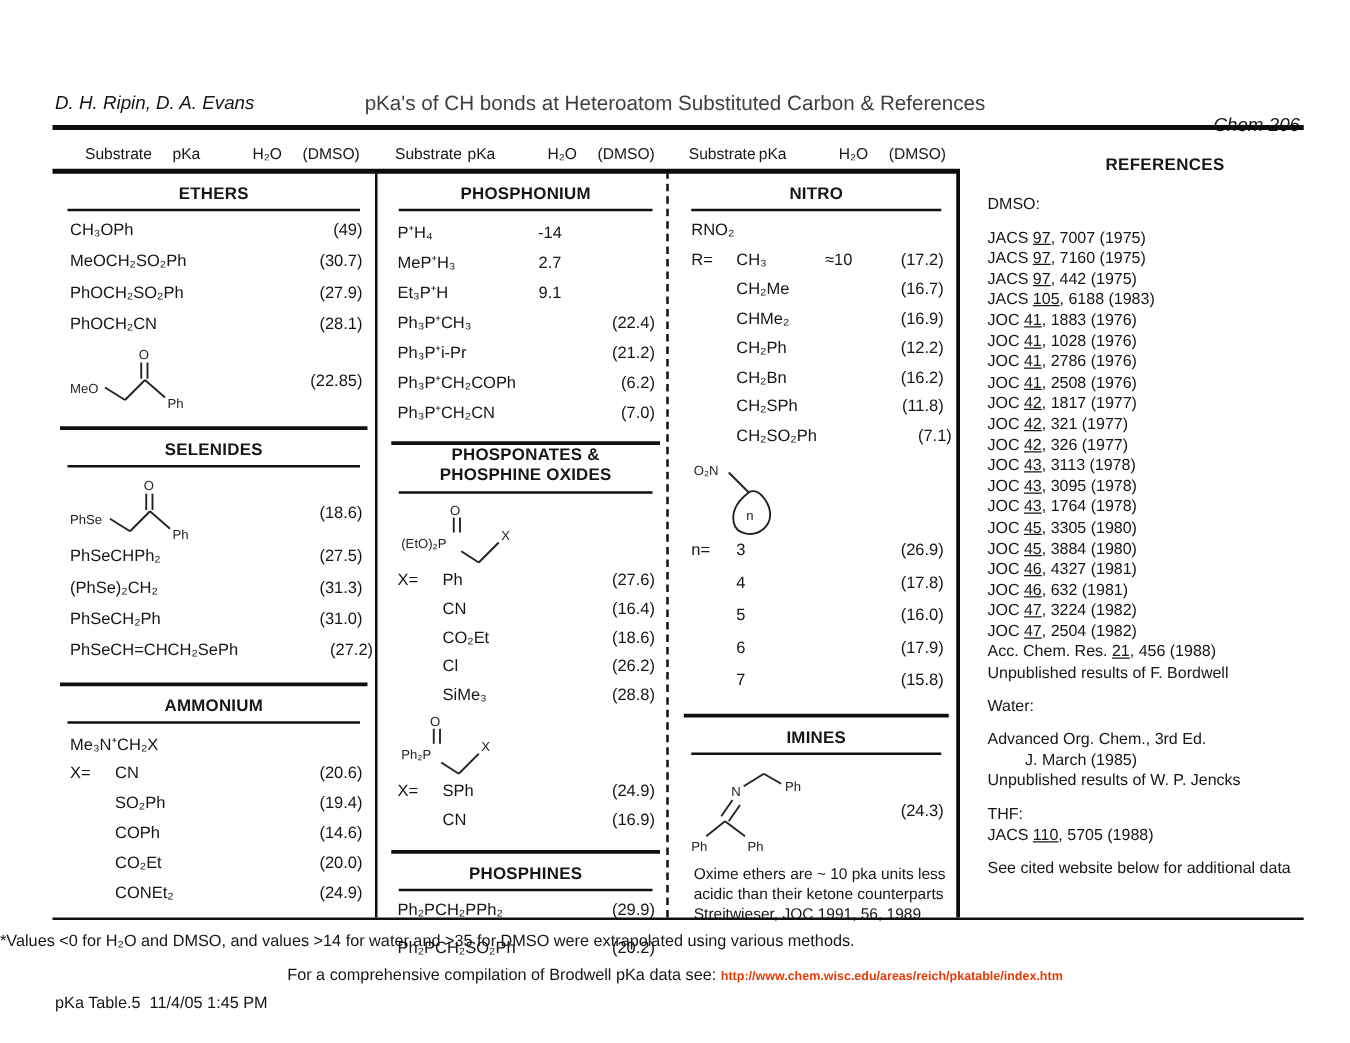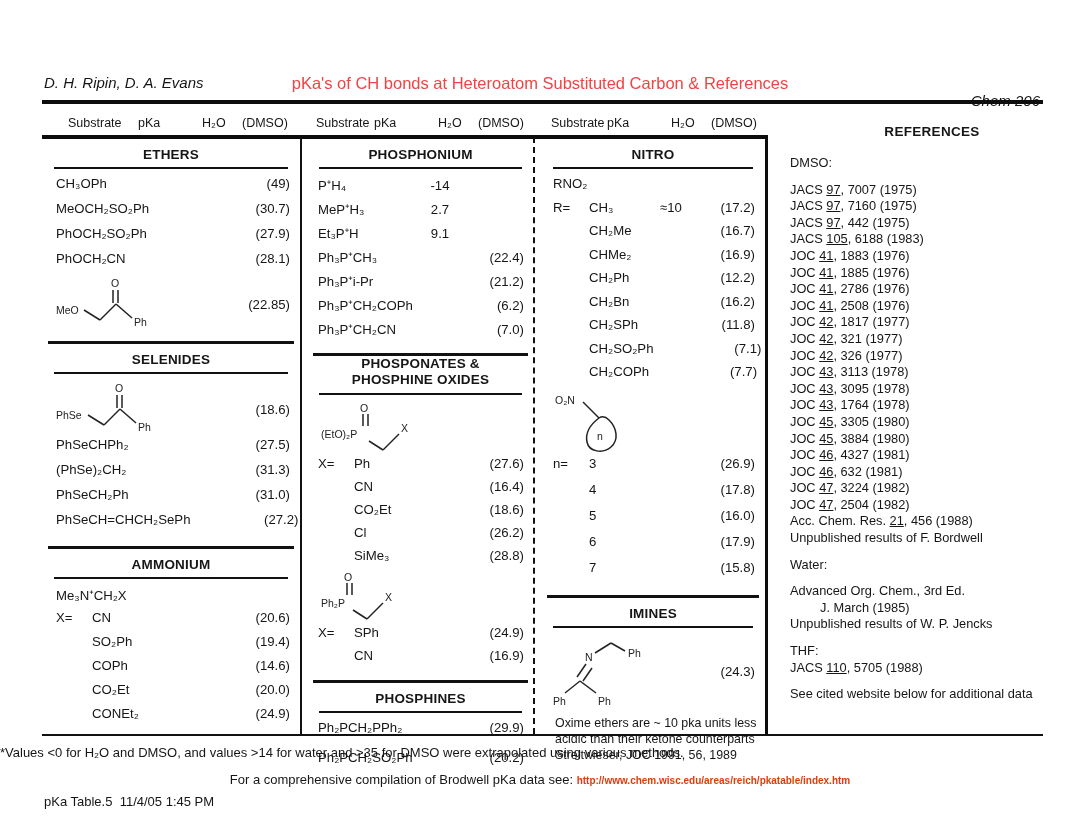--- a/index.html
+++ b/index.html
@@ -68,21 +68,21 @@
   .rule-bottom{left:42px;top:710px;width:1001px;height:2px;background:#111;}
   .footnote{left:0;right:0;top:721px;text-align:left;font-size:13px;}
   .compile{left:0;right:0;top:748px;text-align:center;font-size:13px;}
   .link{font-weight:bold;font-size:10px;cursor:pointer;}
   .stamp{left:44px;top:770px;font-size:13px;white-space:pre;}
 </style>
 </head>
 <body>
 
 <div class="abs authors">D. H. Ripin, D. A. Evans</div>
-<div class="abs title" style="color: #ef4444;">pKa's of CH bonds at Heteroatom Substituted Carbon &amp; References</div>
+<div class="abs title" style="color: #404040;">pKa's of CH bonds at Heteroatom Substituted Carbon &amp; References</div>
 <div class="abs course">Chem 206</div>
 <div class="abs rule-top"></div>
 
 <div class="abs colhead" style="left:42px;width:256px;">
   <span class="ch-sub" style="padding-left:26px;">Substrate</span>
   <span class="ch-pka">pKa</span>
   <span class="ch-h2o">H₂O</span>
   <span class="ch-dmso">(DMSO)</span>
 </div>
 <div class="abs colhead" style="left:308px;width:226px;">
@@ -465,26 +465,20 @@
           <span class="dmso">(11.8)</span>
         </div>
 
         <div class="row ind">
           <span class="pre"></span>
           <span class="f">CH₂SO₂Ph</span>
           <span class="h2o"></span>
           <span class="dmso">(7.1)</span>
         </div>
 
-        <div class="row ind">
-          <span class="pre"></span>
-          <span class="f">CH₂COPh</span>
-          <span class="h2o"></span>
-          <span class="dmso">(7.7)</span>
-        </div>
       </div>
     <div class="struct">
       <svg width="120" height="64" viewBox="0 0 120 64">
         <text x="2" y="14">O₂N</text>
         <line x1="30" y1="12" x2="46" y2="28"></line>
         <path d="M46,28 C38,34 32,42 34,52 C36,62 50,64 58,57 C66,50 64,38 56,30 C53,27 49,26 46,28 Z"></path>
         <text x="44" y="50">n</text>
       </svg>
     </div>
     <div class="rows-n">
@@ -576,21 +570,21 @@
 
       <div class="ref-line">
         <span>JACS </span><span class="u">105</span><span>, 6188 (1983)</span>
       </div>
 
       <div class="ref-line">
         <span>JOC </span><span class="u">41</span><span>, 1883 (1976)</span>
       </div>
 
       <div class="ref-line">
-        <span>JOC </span><span class="u">41</span><span>, 1885 (1976)</span>
+        <span>JOC </span><span class="u">41</span><span>, 1028 (1976)</span>
       </div>
 
       <div class="ref-line">
         <span>JOC </span><span class="u">41</span><span>, 2786 (1976)</span>
       </div>
 
       <div class="ref-line">
         <span>JOC </span><span class="u">41</span><span>, 2508 (1976)</span>
       </div>
 

